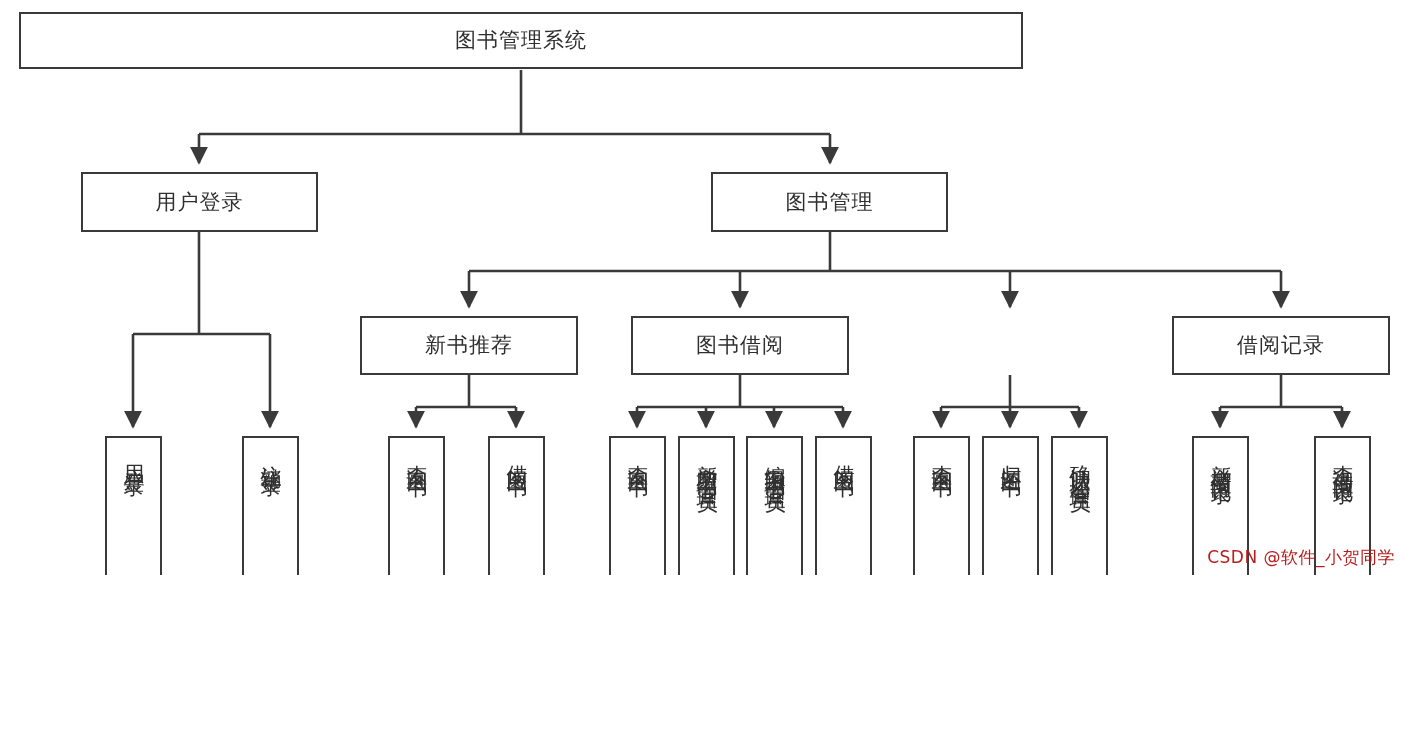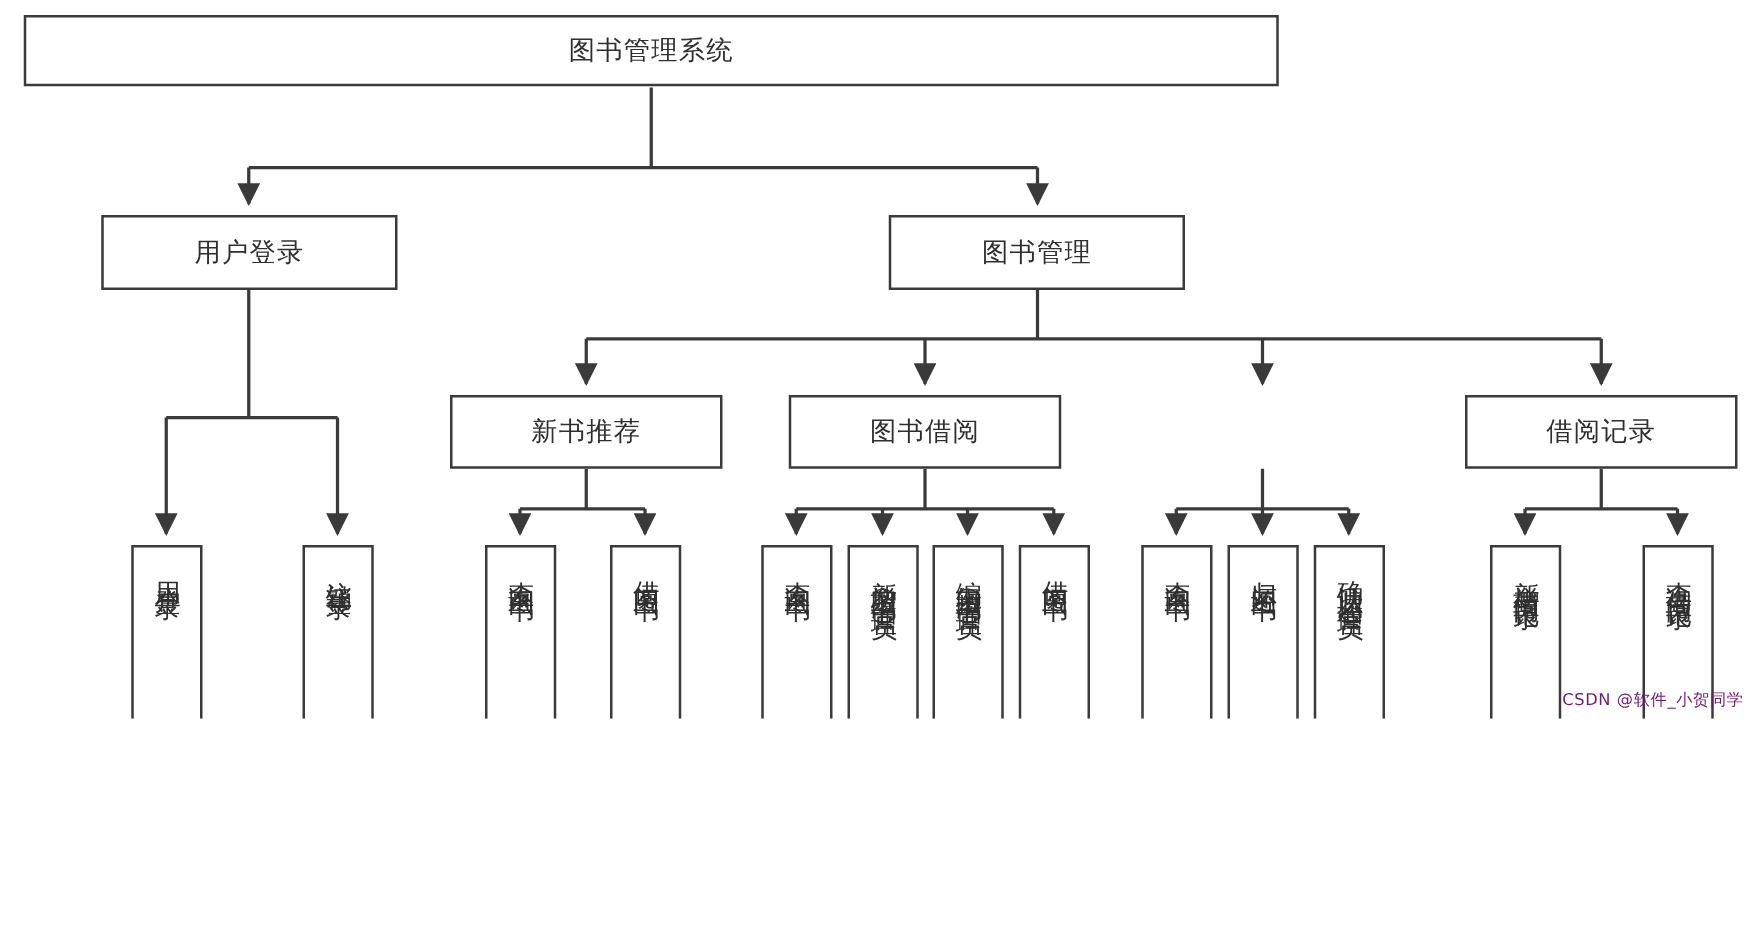--- a/index.html
+++ b/index.html
@@ -61,22 +61,22 @@
     top: 0;
     width: 1405px;
     height: 747px;
     pointer-events: none;
   }
   
   #watermark {
     position: absolute;
     right: 10px;
     bottom: 6px;
-    font-size: 13px;
-    color: #701a75;
+    font-size: 17px;
+    color: #b91c1c;
     letter-spacing: 0.5px;
     white-space: nowrap;
     font-family: "DejaVu Sans", "Liberation Sans", sans-serif;
   }
 </style>
 </head>
 <body>
 
 <div id="canvas">
 

